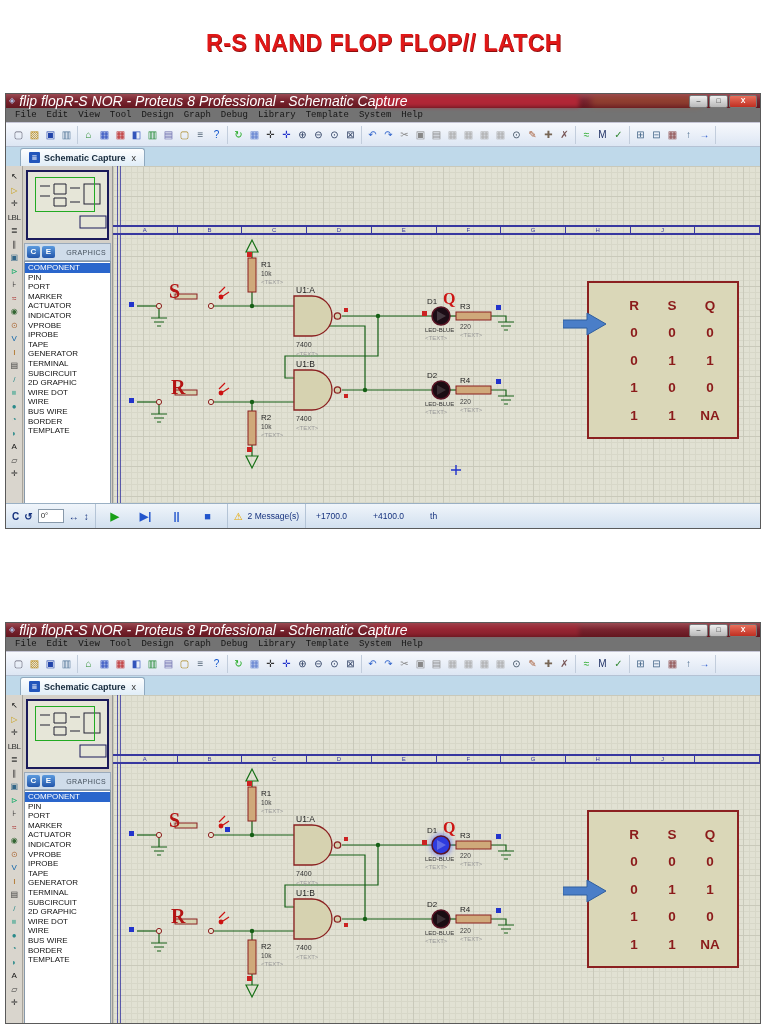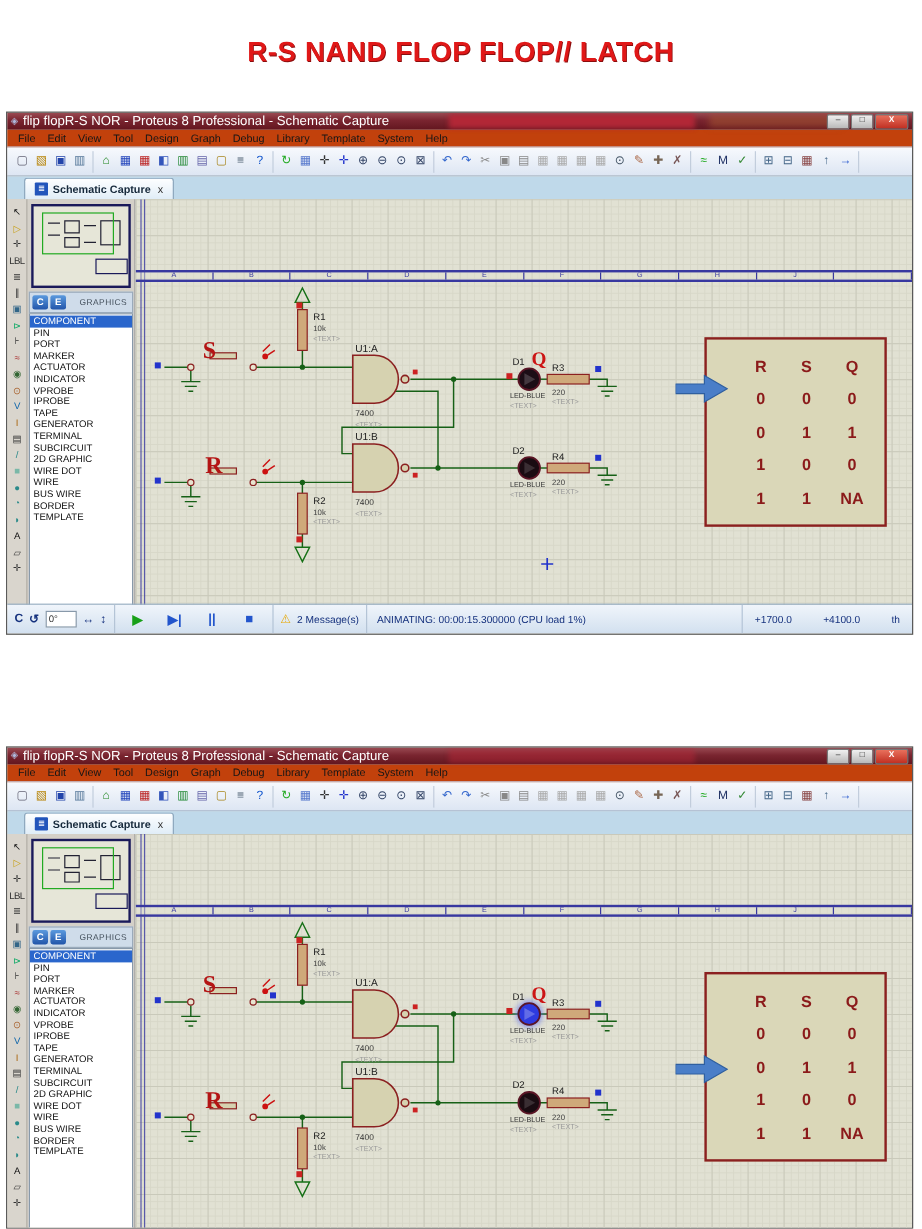--- a/index.html
+++ b/index.html
@@ -12,32 +12,32 @@
 
   
   .shot{position:absolute;left:5px;width:756px;background:#d4d0c8;border:1px solid #5a5a5a;
         box-sizing:border-box;overflow:hidden;}
   #shot1{top:93px;height:436px;}
   #shot2{top:622px;height:402px;}
 
   .titlebar{height:14px;background:linear-gradient(180deg,#9a4a52,#7a2530 45%,#63161f);
     display:flex;align-items:center;padding:0 3px;gap:4px;position:relative;}
   .app-ico{font-size:8px;color:#aebadd;line-height:12px;}
-  .titlebar .ttl{font-size:11px;color:#fff;white-space:nowrap;z-index:1;}
+  .titlebar .ttl{font-size:14px;color:#fff;white-space:nowrap;z-index:1;font-style:italic;}
   .blur1{position:absolute;left:368px;width:205px;top:1px;bottom:1px;background:#b82838;
          filter:blur(2px);opacity:.9;}
   .blur2{position:absolute;left:585px;width:110px;top:2px;bottom:2px;background:#a85a32;
          filter:blur(3px);opacity:.55;}
   .winbtns{margin-left:auto;display:flex;gap:1px;z-index:2;}
   .winbtn{width:17px;height:11px;background:linear-gradient(#f0f0f0,#b8b8b8);
     border:1px solid #777;border-radius:2px;font-size:7px;line-height:9px;text-align:center;color:#222;}
   .winbtn.close{background:linear-gradient(#e8705c,#c02f22);color:#fff;width:26px;font-weight:bold;}
 
-  .menubar{height:14px;background:#c2410c;border-bottom:1px solid #c6c6d6;display:flex;
-    align-items:center;padding-left:4px;}
+  .menubar{height:14px;background:#737373;border-bottom:1px solid #c6c6d6;display:flex;
+    align-items:center;padding-left:4px;font-family:Liberation Mono, monospace;}
   .menubar span{font-size:9px;color:#161616;padding:0 5px;}
 
   .toolbar{height:23px;background:linear-gradient(#f7f9fd,#dde6f3);border-bottom:1px solid #b5c2d4;
     display:flex;align-items:center;padding:0 2px;}
   .tgroup{display:flex;align-items:center;gap:1px;padding:0 3px;border-right:1px solid #c2cddc;height:18px;}
   .tgroup span{width:15px;height:16px;font-size:10px;line-height:16px;text-align:center;}
 
   .tabbar{height:19px;background:#bfd9ea;display:flex;align-items:flex-end;padding-left:14px;}
   .tab{height:17px;background:linear-gradient(#fdfeff,#e0edf7);border:1px solid #8fa9bf;border-bottom:none;
     border-radius:3px 3px 0 0;display:flex;align-items:center;gap:4px;padding:0 8px;}
@@ -454,21 +454,20 @@
     <div class="ss sim">
         <span style="color: rgb(24, 160, 24);">▶</span>
         <span style="color: rgb(34, 85, 204);">▶|</span>
         <span style="color: rgb(34, 85, 204);">||</span>
         <span style="color: rgb(34, 85, 204);">■</span>
       </div>
     <div class="ss">
       <span class="warn">⚠</span>
       <span>2 Message(s)</span>
     </div>
-    <div class="anim">ANIMATING: 00:00:15.300000 (CPU load 1%)</div>
     <div class="coords">
       <span>+1700.0</span>
       <span>+4100.0</span>
       <span>th</span>
     </div>
   </div>
 </div>
 
 <div class="shot" id="shot2">
   <div class="titlebar">

